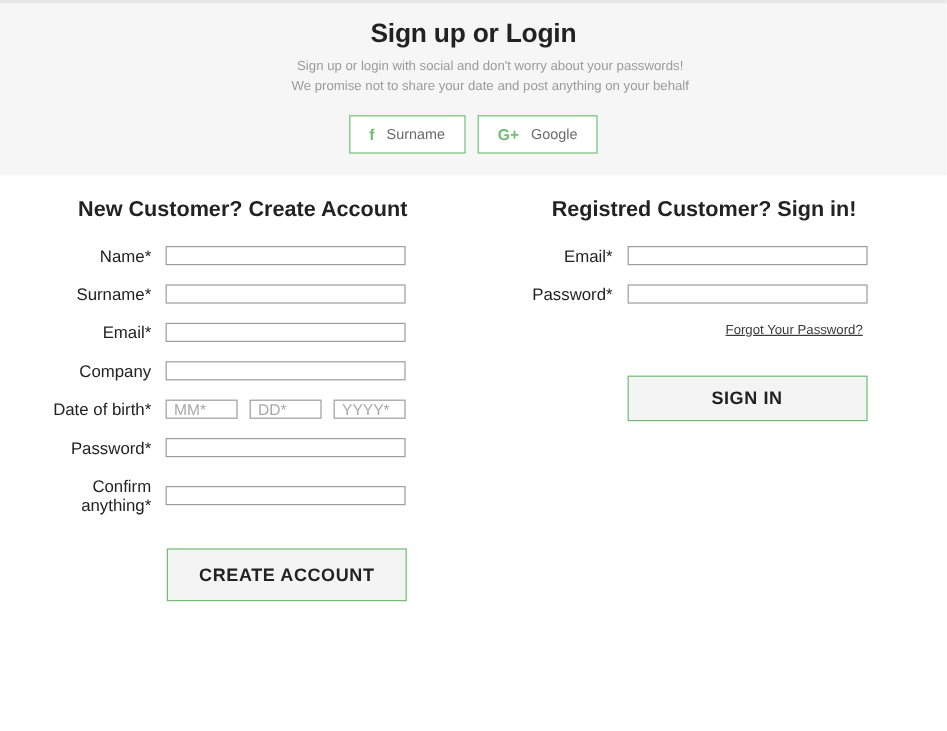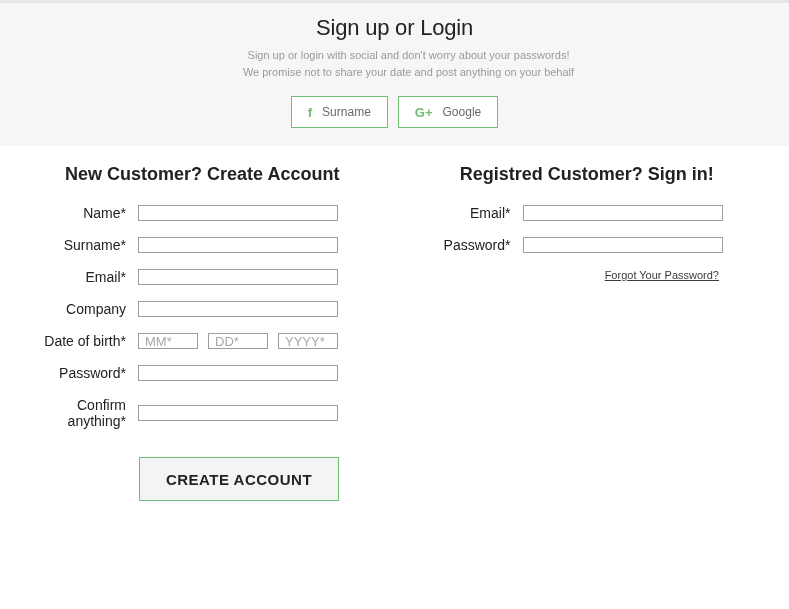--- a/index.html
+++ b/index.html
@@ -13,21 +13,21 @@
     height: 3px;
     background: #e6e6e6;
   }
   .hero {
     background: #f6f6f6;
     text-align: center;
     padding: 12px 0 18px 0;
   }
   .hero h1 {
     font-size: 22px;
-    font-weight: 400;
+    font-weight: 700;
     letter-spacing: -0.2px;
     color: #222;
     margin-bottom: 6px;
   }
   .hero p {
     font-size: 11px;
     color: #9a9a9a;
     line-height: 1.5;
     padding-left: 28px;
   }
@@ -229,15 +229,16 @@
       <input class="input" type="text" style="">
     </div>
 
     <div class="row">
       <div class="label">Password*</div>
       <input class="input" type="password" style="">
     </div>
 
     <a class="forgot">Forgot Your Password?</a>
 
+    <button class="primary-btn">SIGN IN</button>
   </div>
 
 </div>
 
 </body></html>

